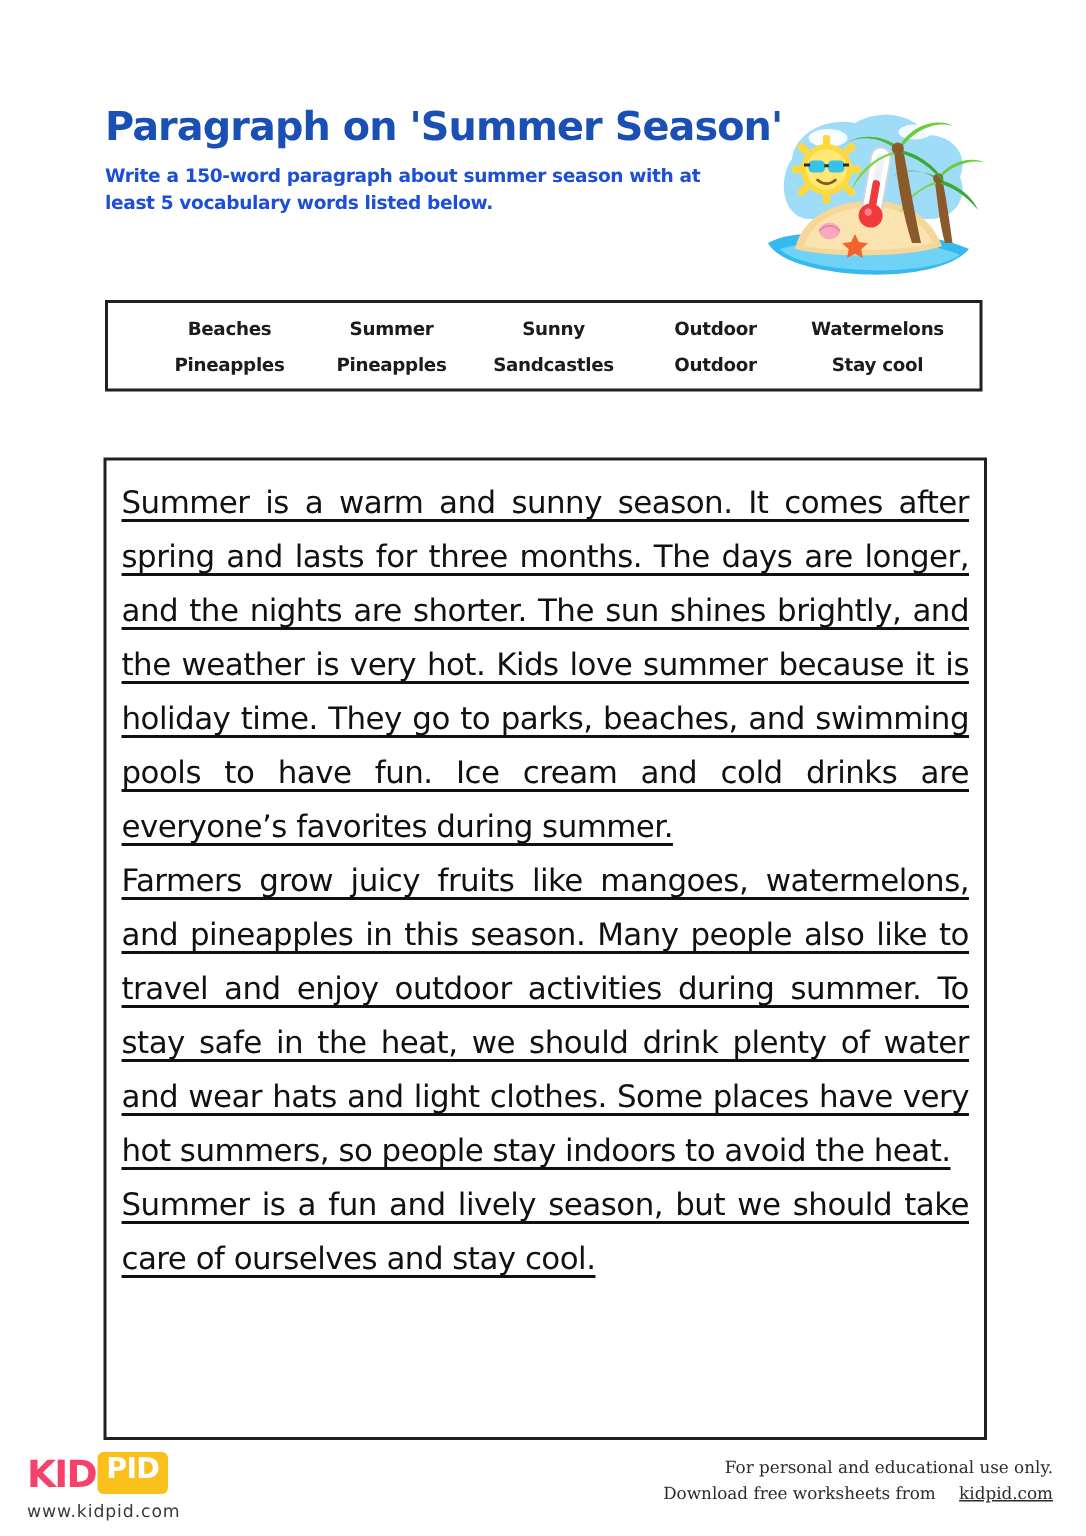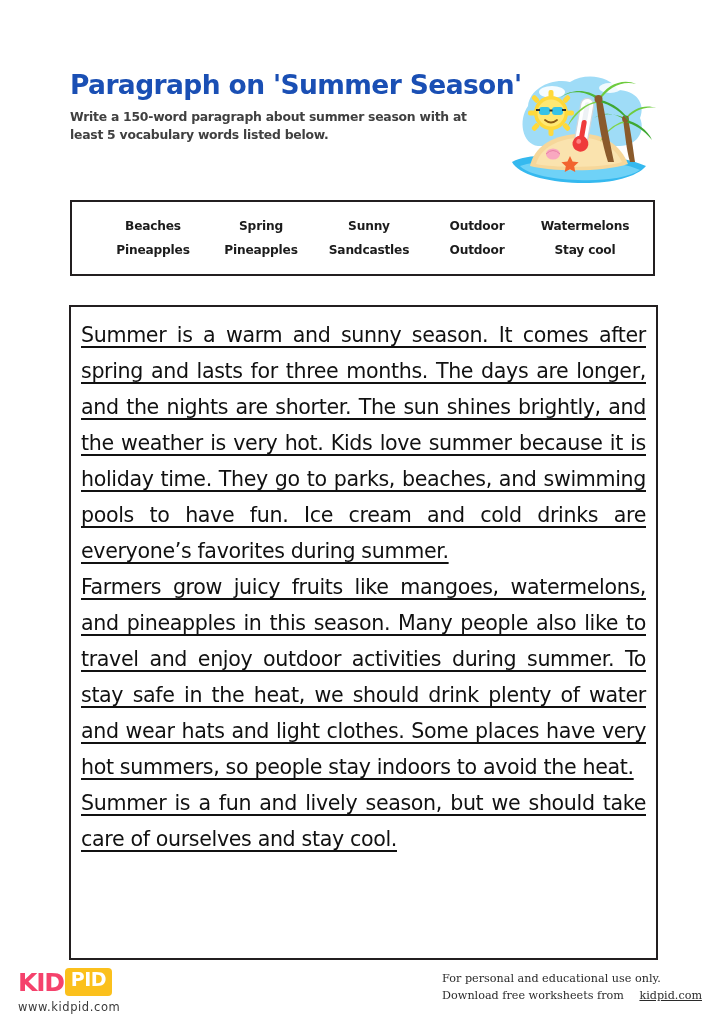--- a/index.html
+++ b/index.html
@@ -43,21 +43,21 @@
     color: #1a4fb4;
     letter-spacing: -0.6px;
     line-height: 1.1;
     margin: 0;
     white-space: nowrap;
   }
   .subtitle {
     font-family: "DejaVu Sans", sans-serif;
     font-size: 12.4px;
     font-weight: 700;
-    color: #404040;
+    color: #1d4ed8;
     line-height: 1.42;
     margin: 9px 0 0 0;
     letter-spacing: -0.25px;
     max-width: 412px;
   }
 
   
   .illustration {
     position: absolute;
     left: 420px;
@@ -66,21 +66,21 @@
     height: 128px;
   }
   .illustration svg { display: block; width: 100%; height: 100%; }
 
   
   .vocab-box {
     position: absolute;
     left: 70px;
     top: 200px;
     width: 585px;
-    height: 76px;
+    height: 61px;
     border: 2px solid #231f20;
     box-sizing: border-box;
     background: #ffffff;
     display: flex;
     flex-direction: column;
     justify-content: center;
     padding-left: 17px;
   }
   .vocab-row {
     display: flex;
@@ -180,20 +180,21 @@
     font-size: 11.5px;
     font-weight: 400;
     color: #3a3a3a;
     letter-spacing: 0.6px;
     margin-top: 4px;
   }
   .footer-note {
     position: absolute;
     right: 22px;
     top: 4px;
+    text-align: right;
     font-family: "DejaVu Serif", serif;
     font-size: 11.2px;
     color: #2b2b2b;
     line-height: 1.55;
   }
   .footer-note a,
   .footer-link {
     color: #2b2b2b;
     text-decoration: underline;
     margin-left: 12px;
@@ -283,21 +284,21 @@
 
         <ellipse cx="63" cy="92" rx="7" ry="5.5" fill="#f9a8c0"></ellipse>
         <path d="M56 92 Q63 85 70 92" stroke="#e87fa3" stroke-width="1" fill="none"></path>
       </svg>
     </div>
   </div>
 
   <div class="vocab-box">
     <div class="vocab-row">
       <div class="vocab-cell">Beaches</div>
-      <div class="vocab-cell">Spring</div>
+      <div class="vocab-cell">Summer</div>
       <div class="vocab-cell">Sunny</div>
       <div class="vocab-cell">Outdoor</div>
       <div class="vocab-cell">Watermelons</div>
     </div>
     <div class="vocab-row">
       <div class="vocab-cell">Pineapples</div>
       <div class="vocab-cell">Pineapples</div>
       <div class="vocab-cell">Sandcastles</div>
       <div class="vocab-cell">Outdoor</div>
       <div class="vocab-cell">Stay cool</div>

